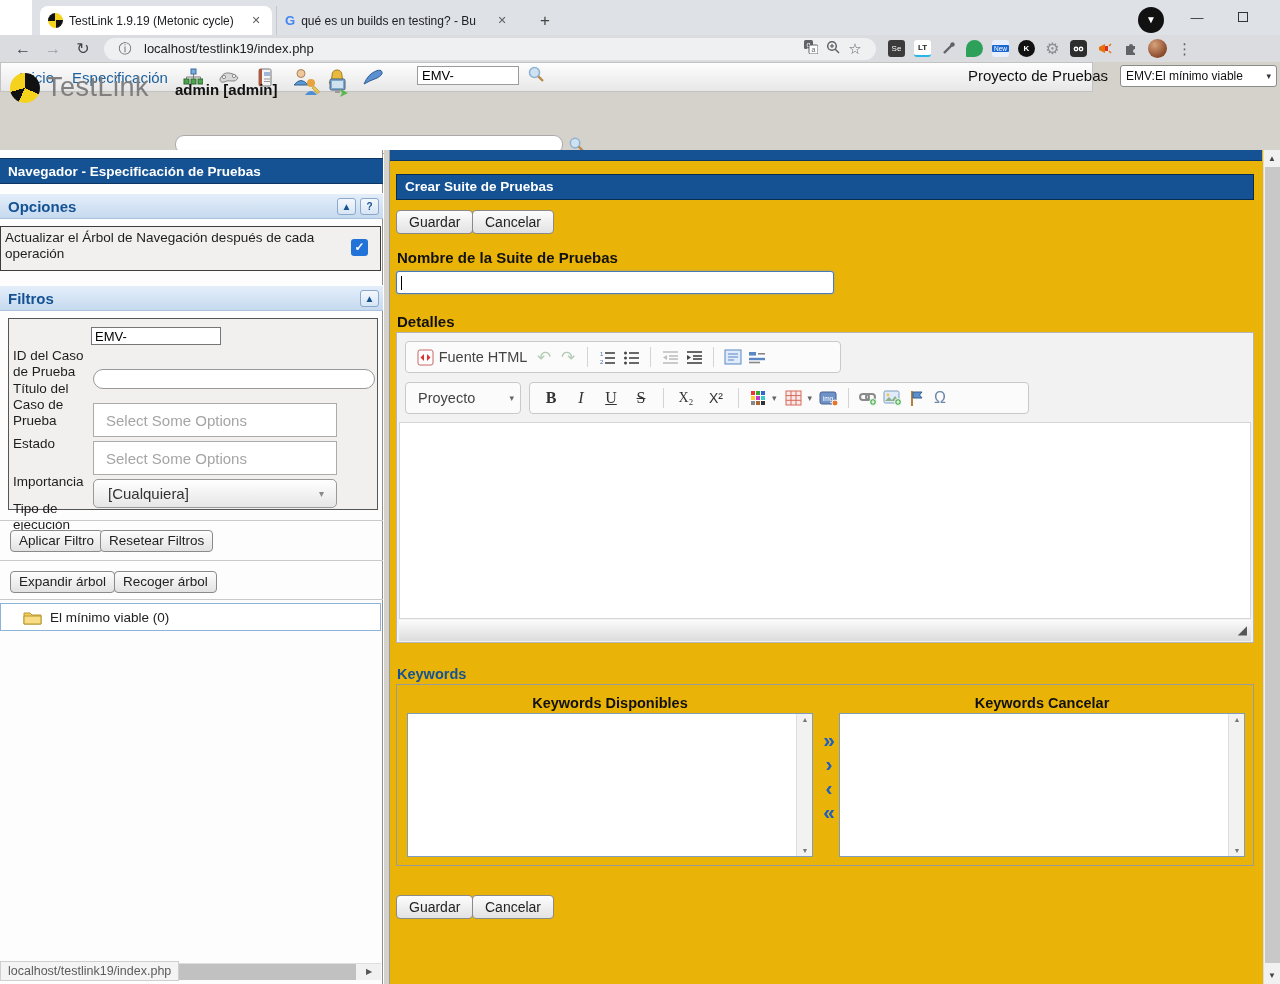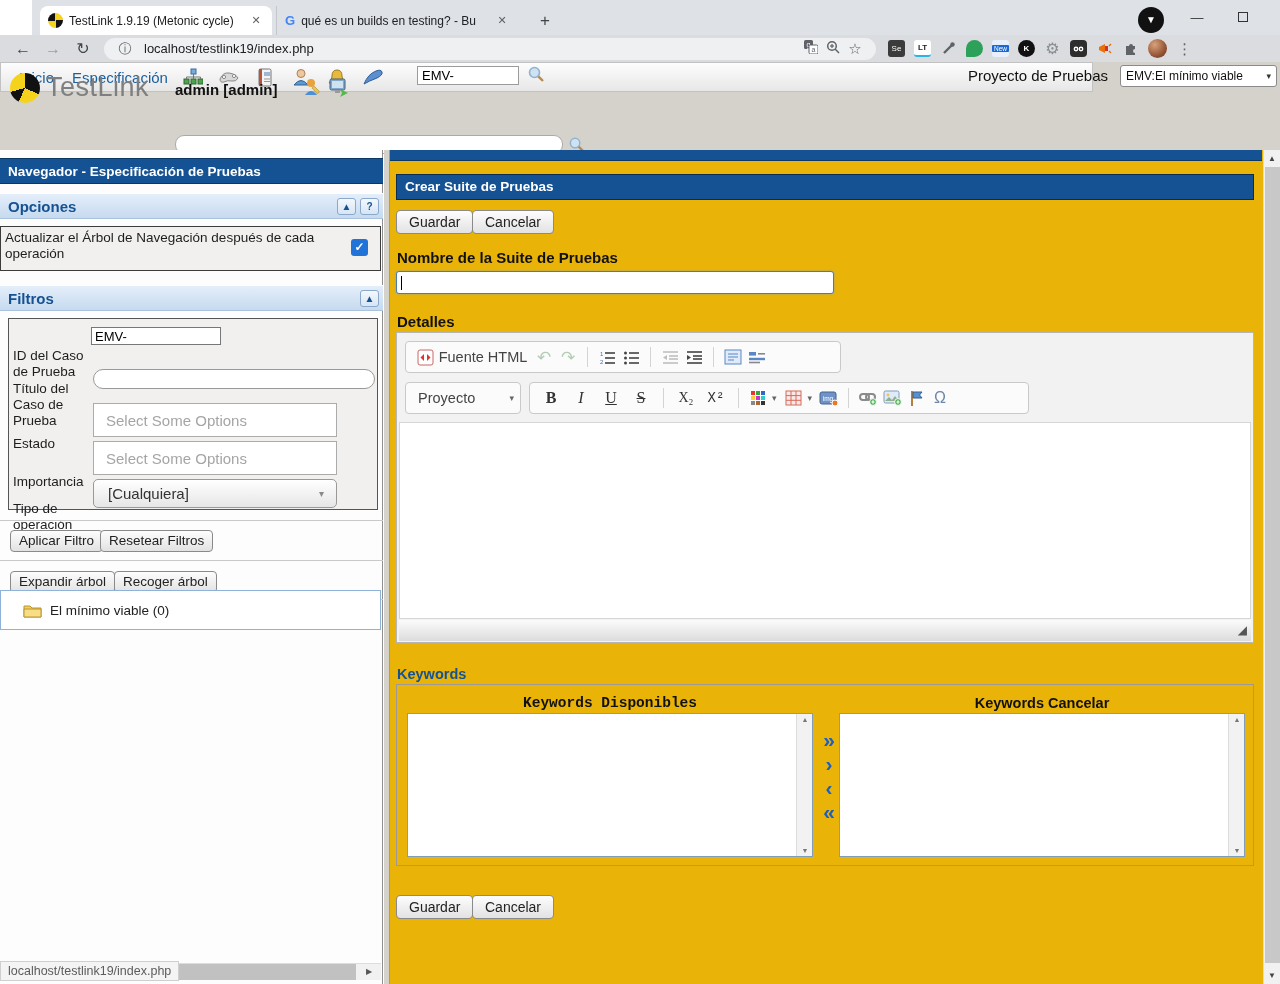--- a/index.html
+++ b/index.html
@@ -78,21 +78,21 @@
   .flabel { position:absolute; font-size:13.5px; color:#1d1d1d; line-height:16px; width:80px;margin-top:24px; }
   .ftext { position:absolute; border:1px solid #777; background:#fff; font-size:13px; padding:0 3px;
            font-family:"Liberation Sans", sans-serif; }
   .fselbox { position:absolute; border:1px solid #ababab; background:#fff; display:flex; align-items:center; }
   .placeholder { color:#a5a5a5; font-size:15px; padding-left:12px; }
   .fdrop { position:absolute; border:1px solid #999; border-radius:5px; background:linear-gradient(#fff,#e6e6e6);
            display:flex; align-items:center; font-size:15px; color:#333; }
   .btn { display:inline-block; background:linear-gradient(#fdfdfd,#e2e2e2); border:1px solid #8a8a8a;
          border-radius:4px; font-size:13.5px; color:#222; padding:2px 8px; line-height:16px; white-space:nowrap; }
   .sep-line { left:0; width:383px; height:1px; background:#c9c9c9; }
-  .tree-row { left:0; top:440px; width:381px; height:40px; background:#fff; border:1px solid #8db3da;
+  .tree-row { left:0; top:453px; width:381px; height:28px; background:#fff; border:1px solid #8db3da;
               display:flex; align-items:center; }
   .tree-label { font-size:13.5px; color:#222; margin-left:8px; }
   .hscroll { left:0; top:813px; width:381px; height:17px; background:#f1f1f1; border-top:1px solid #ddd; }
   .hthumb { position:absolute; left:0; top:0; width:356px; height:16px; background:#c1c1c1; }
   .hbtn { position:absolute; left:358px; top:0; width:22px; height:16px; color:#555; font-size:8px;
           text-align:center; line-height:16px; }
   .status-tip { left:0; top:811px; height:20px; background:#f4f4f4; border:1px solid #cfcfcf;
                 font-size:12.5px; color:#5c5c5c; line-height:18px; padding:0 7px; }
 
   
@@ -335,21 +335,21 @@
       <span class="flabel" style="left:4px;top:38px;">Título del Caso de Prueba</span>
       <input class="ftext" style="left: 84px; top: 50px; width: 282px; height: 20px; border-radius: 10px; border-color: rgb(153, 153, 153);" value="">
       <span class="flabel" style="left:4px;top:93px;">Estado</span>
       <div class="fselbox" style="left:84px;top:84px;width:244px;height:34px;">
         <span class="placeholder">Select Some Options</span>
       </div>
       <span class="flabel" style="left:4px;top:131px;width:84px;">Importancia</span>
       <div class="fselbox" style="left:84px;top:122px;width:244px;height:34px;">
         <span class="placeholder">Select Some Options</span>
       </div>
-      <span class="flabel" style="left:4px;top:158px;">Tipo de operación</span>
+      <span class="flabel" style="left:4px;top:158px;">Tipo de ejecución</span>
       <div class="fdrop" style="left:84px;top:160px;width:244px;height:29px;">
         <span style="margin-left:14px;flex:1;">[Cualquiera]</span>
         <span style="color:#8a8a8a;font-size:10px;margin-right:12px;">▾</span>
       </div>
     </div>
 
     <div class="abs sep-line" style="top:370px;"></div>
     <span class="btn abs" style="left:10px;top:380px;">Aplicar Filtro</span>
     <span class="btn abs" style="left:100px;top:380px;">Resetear Filtros</span>
     <div class="abs sep-line" style="top:410px;"></div>
@@ -465,21 +465,21 @@
         <span style="font-size:14.5px;color:#444;margin-left:6px;">Proyecto</span>
         <span class="fmt-arrow">▾</span>
       </div>
       <div class="tb-group" style="left:132px;top:49px;width:500px;">
         <span class="tb-letter" style="font-weight:bold;font-family:'Liberation Serif',serif;">B</span>
         <span class="tb-letter" style="font-style:italic;font-family:'Liberation Serif',serif;">I</span>
         <span class="tb-letter" style="text-decoration:underline;font-family:'Liberation Serif',serif;">U</span>
         <span class="tb-letter" style="text-decoration:line-through;font-family:'Liberation Serif',serif;">S</span>
         <span class="tb-sep"></span>
         <span class="tb-letter" style="font-size:14px;font-family:'Liberation Serif',serif;">X₂</span>
-        <span class="tb-letter" style="font-size:14px;font-family:Liberation Mono, monospace;">X²</span>
+        <span class="tb-letter" style="font-size:14px;font-family:Liberation Sans, sans-serif;">X²</span>
         <span class="tb-sep"></span>
         <span class="tb-item">
           <svg width="16" height="16" viewBox="0 0 16 16">
               <rect x="1" y="1" width="4" height="4" fill="#e33"></rect>
               <rect x="6" y="1" width="4" height="4" fill="#3a3"></rect>
               <rect x="11" y="1" width="4" height="4" fill="#36c"></rect>
               <rect x="1" y="6" width="4" height="4" fill="#fc3"></rect>
               <rect x="6" y="6" width="4" height="4" fill="#c3c"></rect>
               <rect x="11" y="6" width="4" height="4" fill="#3cc"></rect>
               <rect x="1" y="11" width="4" height="4" fill="#888"></rect>
@@ -533,21 +533,21 @@
       </div>
 
       <div class="editor-body"></div>
       <div class="editor-foot">
         <span class="resize-h">◢</span>
       </div>
     </div>
 
     <div class="abs kw-title" style="left:7px;top:516px;">Keywords</div>
     <div class="abs kw-box">
-      <div class="kw-col-title" style="left:10px;font-family:Liberation Mono, monospace;">Keywords Disponibles</div>
+      <div class="kw-col-title" style="left:10px;">Keywords Disponibles</div>
       <div class="kw-col-title" style="left:442px;">Keywords Cancelar</div>
       <div class="kw-list" style="left:10px;">
         <div class="kw-scroll">
           <span class="a" style="top:2px;">▲</span>
           <span class="a" style="bottom:2px;">▼</span>
         </div>
       </div>
       <div class="abs" style="left:421px;top:44px;display:flex;flex-direction:column;gap:1px;">
         <div class="kw-arrow">»</div>
         <div class="kw-arrow">›</div>

